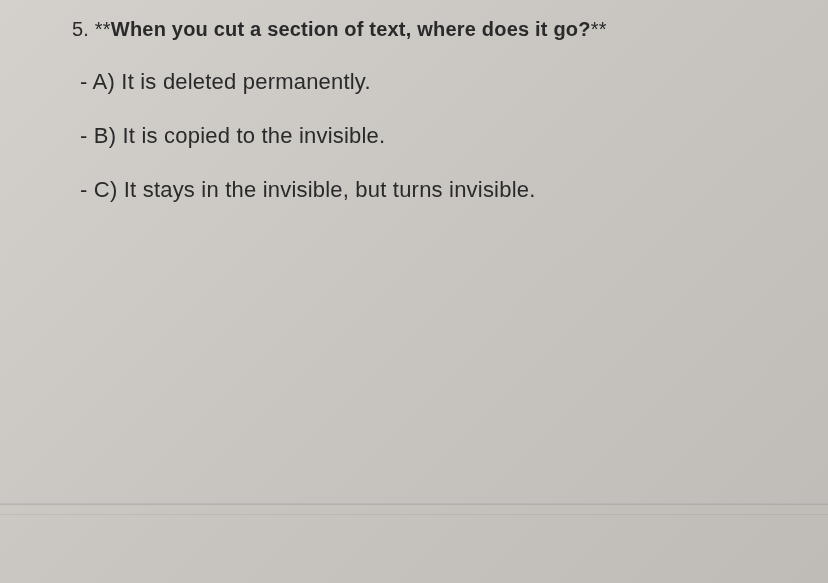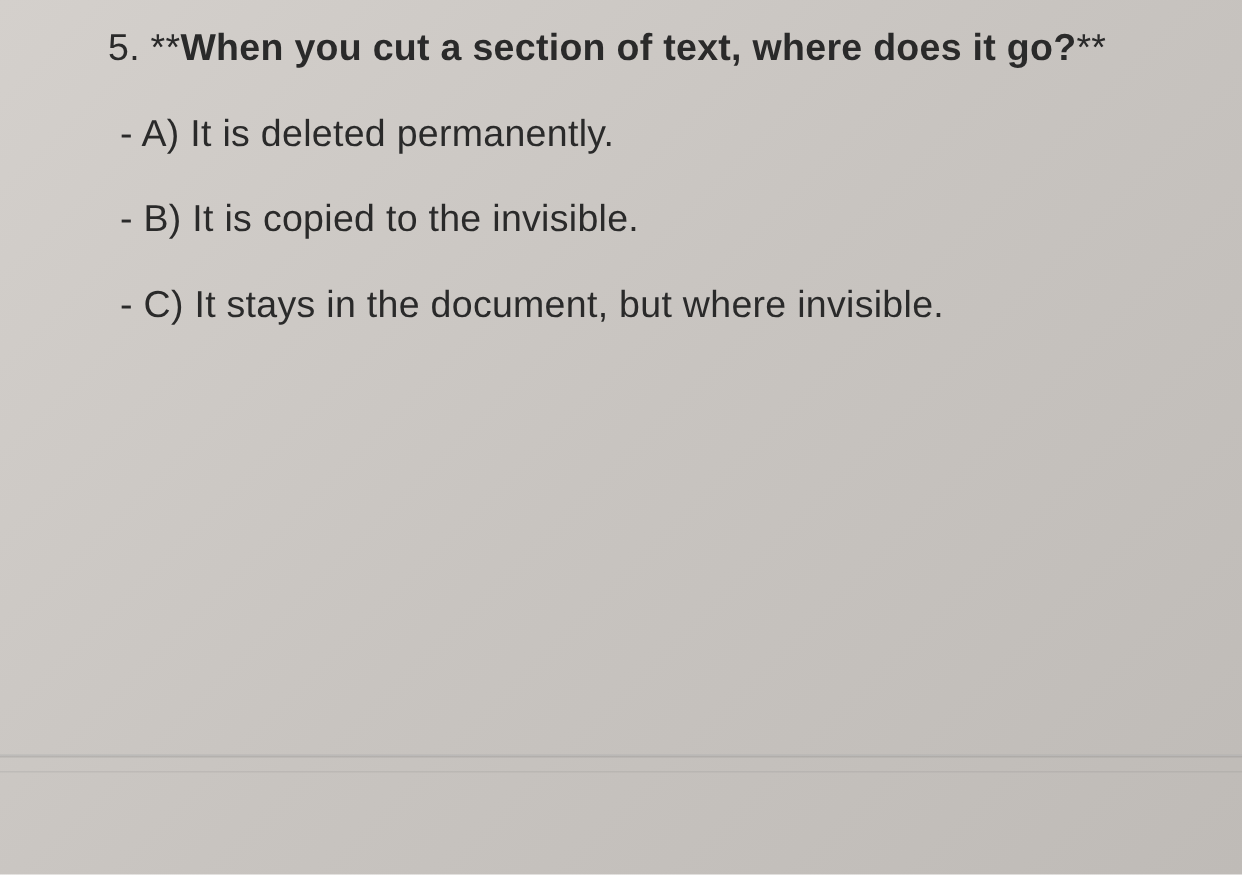--- a/index.html
+++ b/index.html
@@ -11,34 +11,34 @@
       width: 828px;
       height: 583px;
       background: linear-gradient(135deg, #d4d0cc 0%, #c8c4c0 50%, #bfbbb7 100%);
       font-family: Arial, Helvetica, sans-serif;
       color: #2a2a2a;
       padding: 18px 0 0 72px;
       overflow: hidden;
       position: relative;
     }
     .question-line {
-      font-size: 25px;
+      font-size: 20px;
       font-weight: normal;
       margin-bottom: 28px;
       letter-spacing: 0.2px;
     }
     .question-number {
       display: inline;
     }
     .question-bold {
       font-weight: bold;
       display: inline;
     }
     .option {
-      font-size: 25px;
+      font-size: 22px;
       margin-bottom: 28px;
       padding-left: 8px;
       letter-spacing: 0.2px;
     }
     .option-prefix {
       display: inline;
     }
     .option-text {
       display: inline;
     }
@@ -69,17 +69,17 @@
 
 <div class="option">
   <span class="option-prefix">- A) </span><span class="option-text">It is deleted permanently.</span>
 </div>
 
 <div class="option">
   <span class="option-prefix">- B) </span><span class="option-text">It is copied to the invisible.</span>
 </div>
 
 <div class="option">
-  <span class="option-prefix">- C) </span><span class="option-text">It stays in the document, but where invisible.</span>
+  <span class="option-prefix">- C) </span><span class="option-text">It stays in the invisible, but turns invisible.</span>
 </div>
 
 <div class="divider"></div>
 <div class="divider2"></div>
 
 </body></html>

